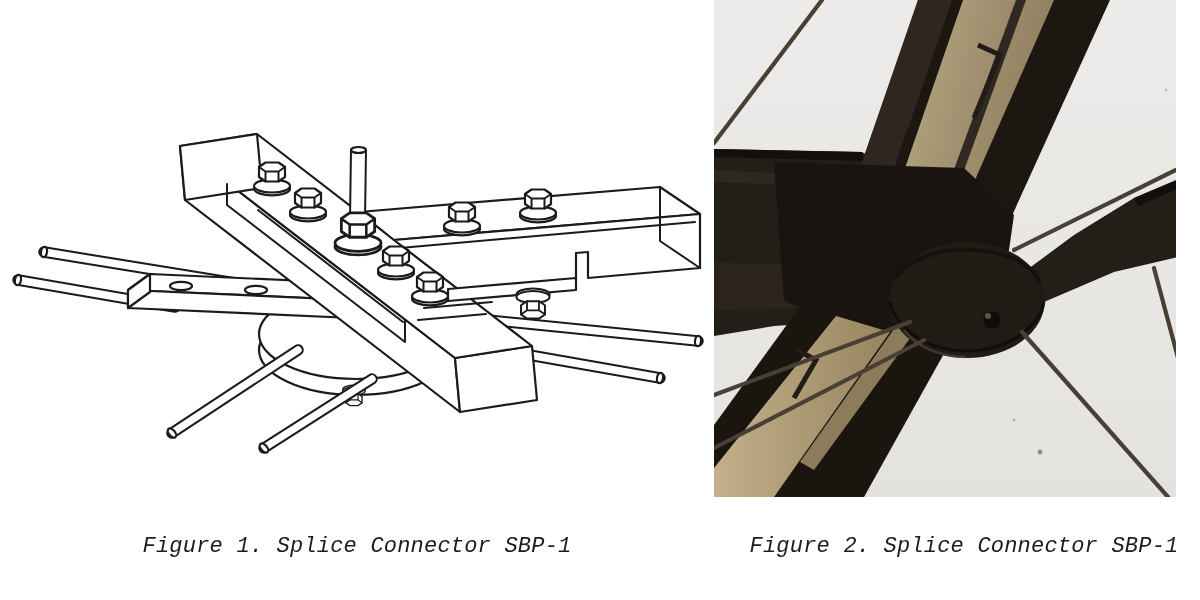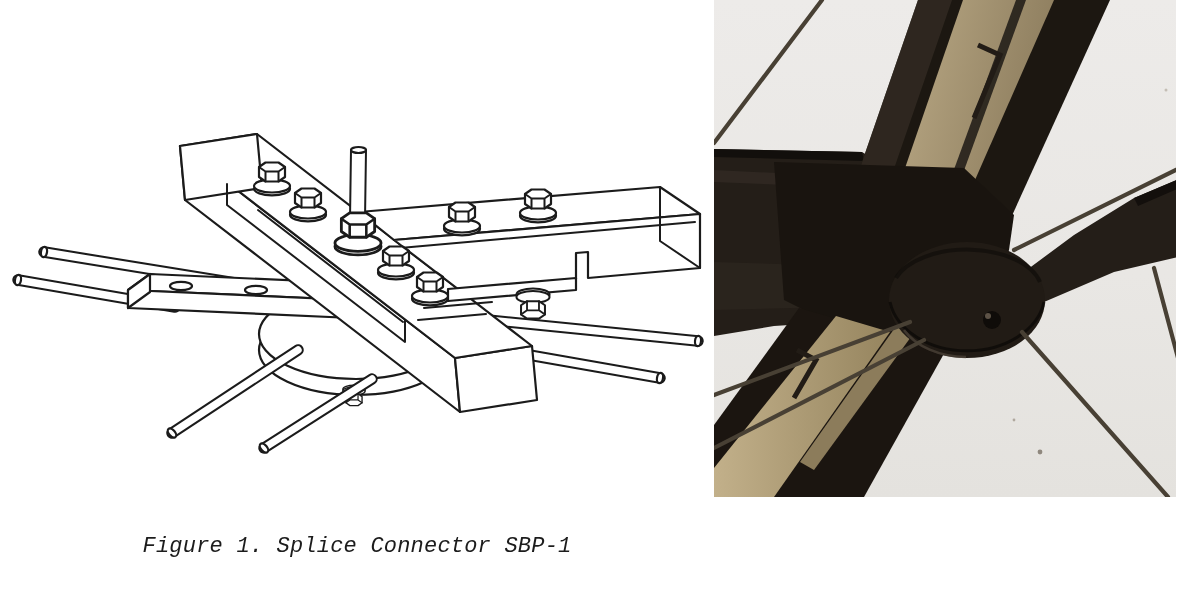--- a/index.html
+++ b/index.html
@@ -193,14 +193,15 @@
 
       <g>
         <circle cx="326" cy="452" r="2.4" fill="#8f887e"></circle>
         <circle cx="300" cy="420" r="1.4" fill="#b0a89e"></circle>
         <circle cx="452" cy="90" r="1.5" fill="#c4beb5"></circle>
       </g>
     </svg>
   </div>
 
   <div class="caption caption-1">Figure 1. Splice Connector SBP-1</div>
+  <div class="caption caption-2">Figure 2. Splice Connector SBP-1</div>
 
 </div>
 
 </body></html>

